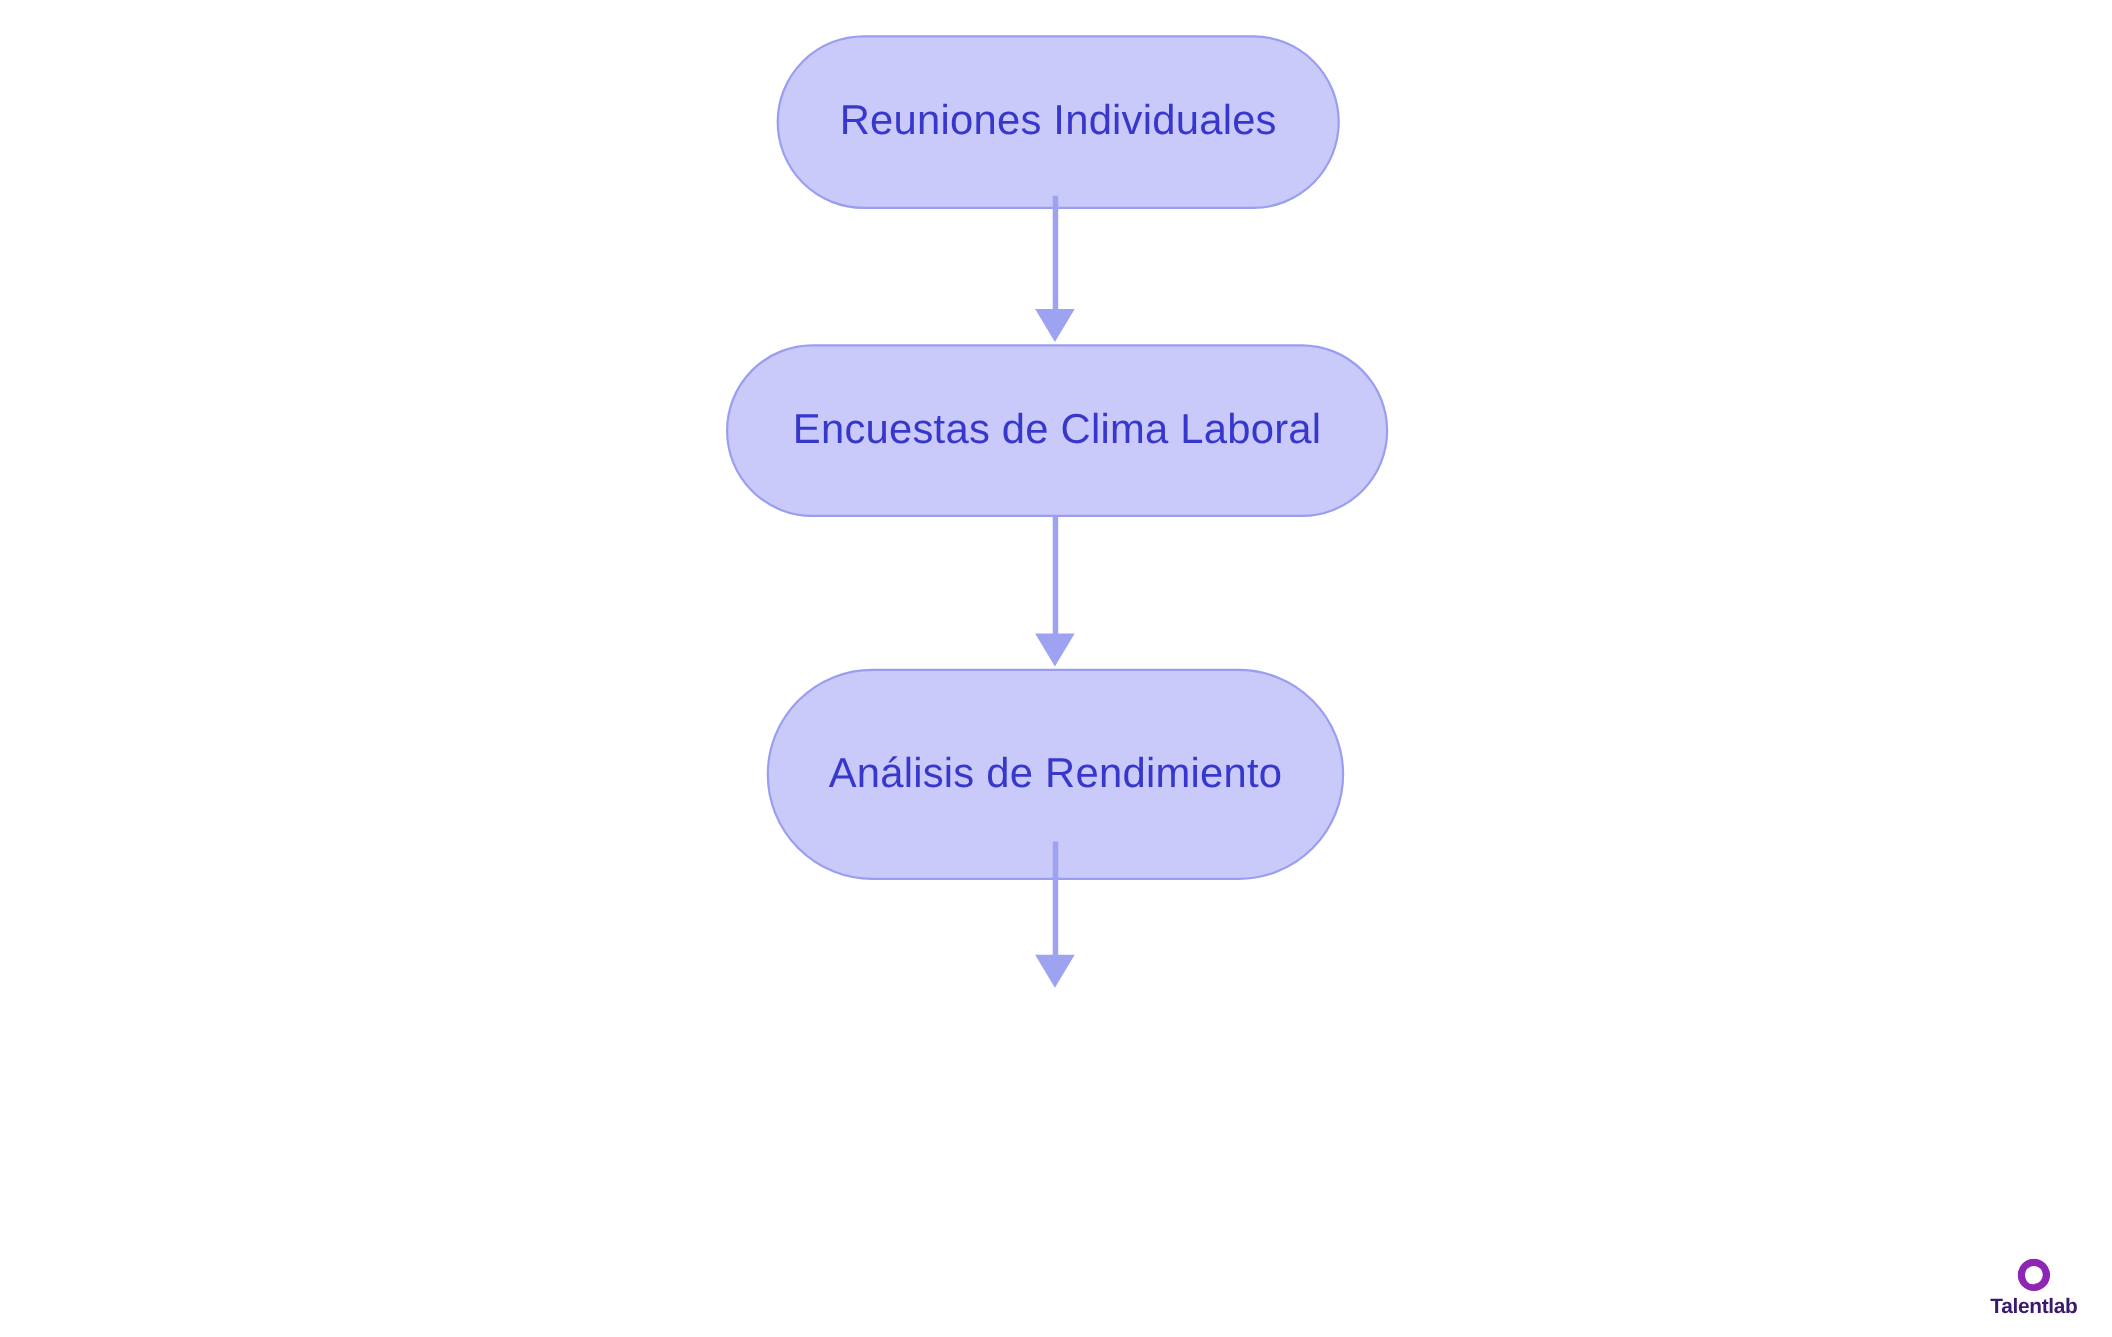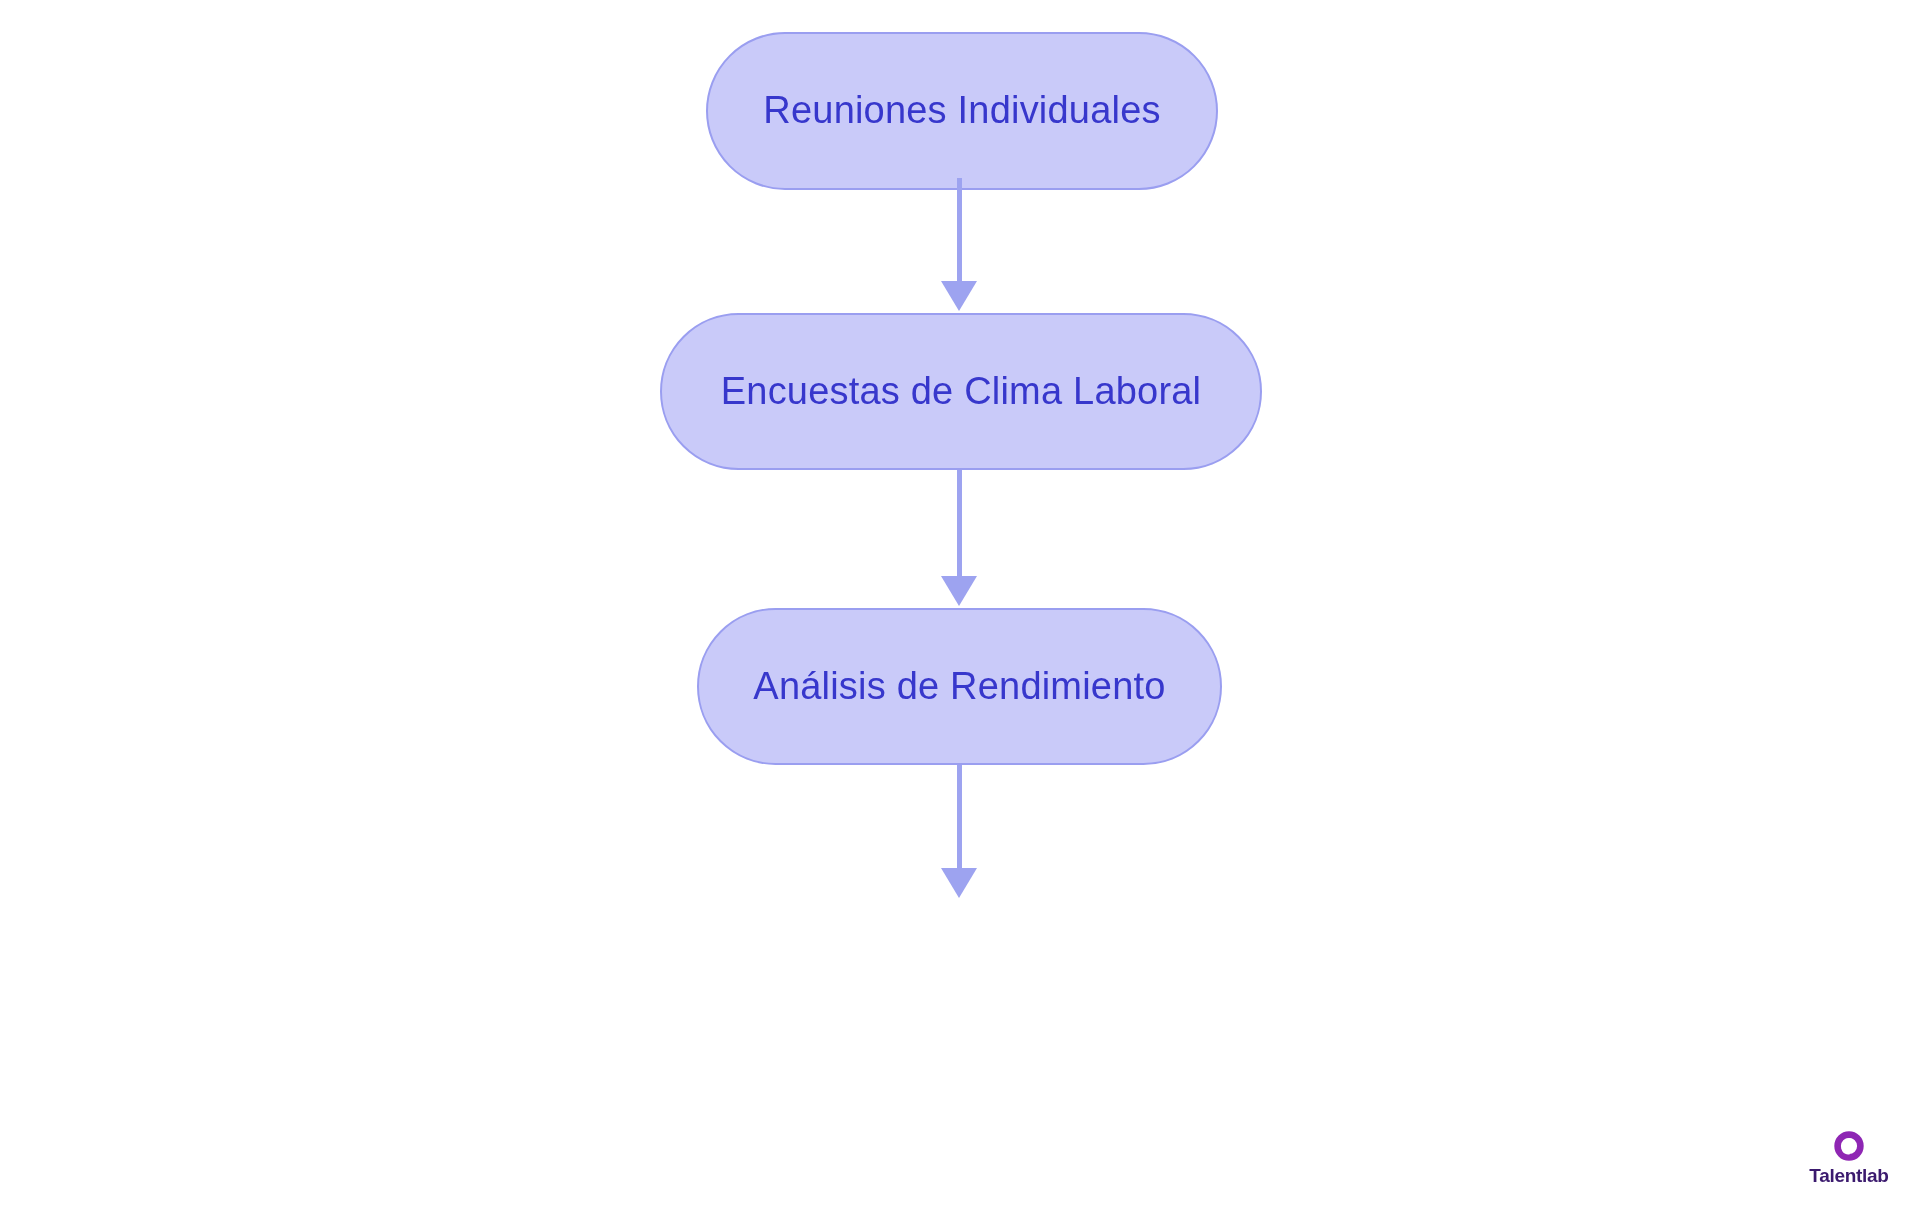--- a/index.html
+++ b/index.html
@@ -39,21 +39,21 @@
     font-size: 38px;
     font-weight: 400;
     letter-spacing: 0.2px;
     line-height: 1.1;
     white-space: nowrap;
   }
 
   
   #node-1 { left: 706px; top: 20px;  width: 512px; height: 158px; margin-top: 12px; }
   #node-2 { left: 660px; top: 313px; width: 602px; height: 157px; }
-  #node-3 { left: 697px; top: 608px; width: 525px; height: 157px; }
+  #node-3 { left: 697px; top: 608px; width: 525px; height: 192px; }
   #node-4 { left: 523px; top: 900px; width: 877px; height: 160px; }
 
   .connector {
     position: absolute;
     width: 36px;
   }
   .connector-line {
     position: absolute;
     left: 16px;
     top: 0;
@@ -87,21 +87,21 @@
 
   #brand-logo {
     position: absolute;
     left: 1793px;
     top: 1118px;
     width: 112px;
     height: 82px;
     display: flex;
     flex-direction: column;
     align-items: center;
-    justify-content: center;
+    justify-content: flex-end;
   }
   #brand-mark {
     width: 30px;
     height: 30px;
     display: block;
   }
   #brand-name {
     margin-top: 4px;
     color: #3b1a6e;
     font-family: "Liberation Sans", sans-serif;

